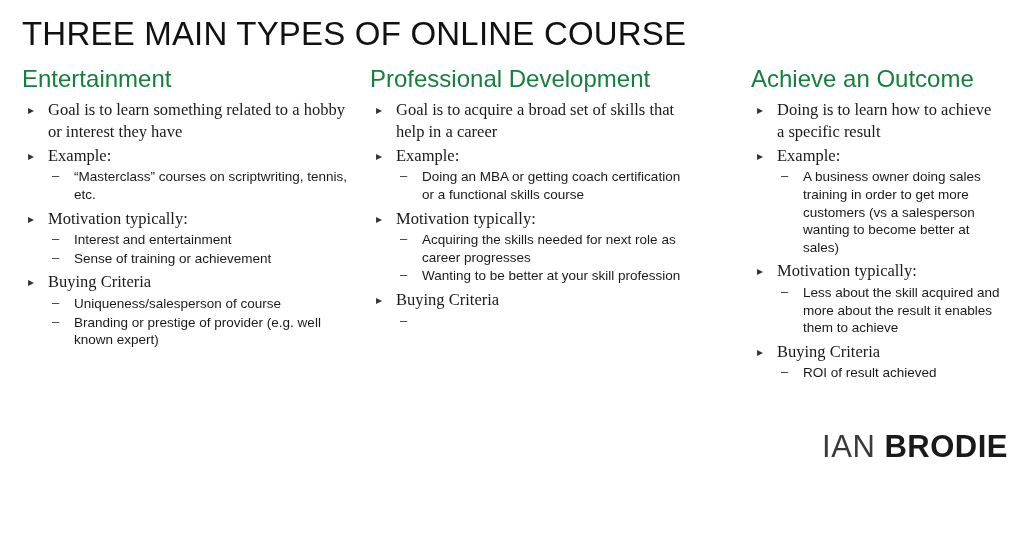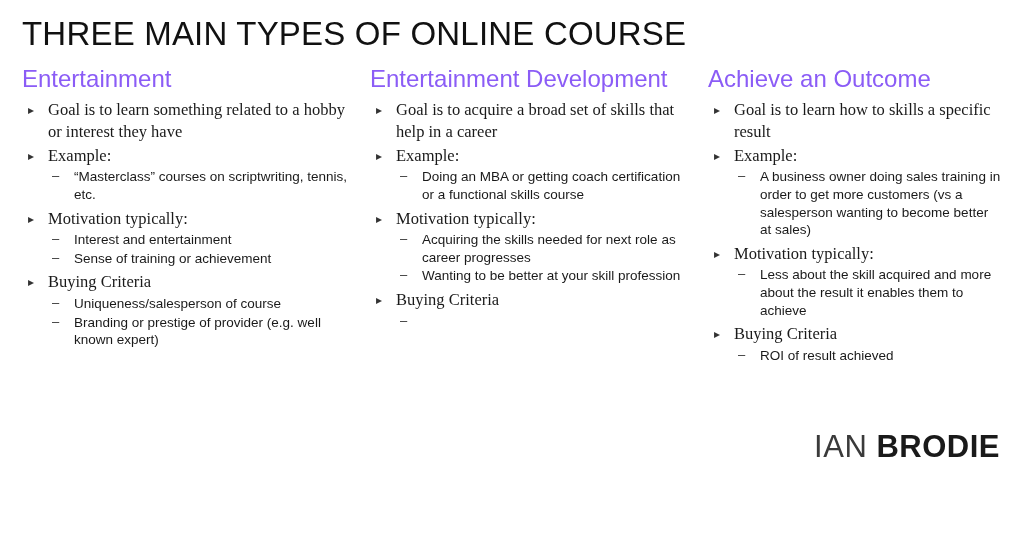--- a/index.html
+++ b/index.html
@@ -36,21 +36,21 @@
     align-items: flex-start;
     gap: 18px;
   }
   .column {
     flex: 1 1 0;
     min-width: 0;
   }
   .col-title {
     font-size: 24px;
     font-weight: 400;
-    color: #8b5cf6;
+    color: #15803d;
     line-height: 1.12;
     margin: 6px 0 6px 0;
   }
   ul.level1 {
     list-style: none;
     margin: 0;
     padding: 0;
   }
   ul.level1 > li.l1 {
     position: relative;
@@ -87,39 +87,39 @@
   }
   li.l2 > .bullet-dash {
     position: absolute;
     left: 4px;
     top: 0px;
     font-size: 13px;
     color: #333333;
   }
   .logo {
     position: absolute;
-    right: 24px;
+    right: 16px;
     bottom: 6px;
     font-size: 31px;
     letter-spacing: 0.5px;
     color: #333333;
     white-space: nowrap;
   }
   .logo .logo-bold {
     font-weight: 700;
     color: #1a1a1a;
   }
   .logo .logo-light {
     font-weight: 400;
     color: #3a3a3a;
   }
   
   .col-1 { flex: 0 0 330px; }
   .col-2 { flex: 0 0 320px; }
-  .col-3 { flex: 1 1 auto; }
+  .col-3 { flex: 1 1 auto; margin-left: 43px; }
 </style>
 </head>
 <body>
 
 <div class="slide">
 
   <h1 class="slide-title">THREE MAIN TYPES OF ONLINE COURSE</h1>
 
   <div class="columns">
 
@@ -165,21 +165,21 @@
             <li class="l2">
               <span class="bullet-dash">–</span>
               <span>Branding or prestige of provider (e.g. well known expert)</span>
             </li>
           </ul>
         </li>
       </ul>
     </div>
 
     <div class="column col-2">
-      <div class="col-title">Entertainment Development</div>
+      <div class="col-title">Professional Development</div>
       <ul class="level1">
         <li class="l1">
           <span class="bullet-arrow">▸</span>
           <span class="txt">Goal is to acquire a broad set of skills that help in a career</span>
         </li>
         <li class="l1">
           <span class="bullet-arrow">▸</span>
           <span class="txt">Example:</span>
           <ul class="level2">
             <li class="l2">
@@ -212,21 +212,21 @@
           </ul>
         </li>
       </ul>
     </div>
 
     <div class="column col-3">
       <div class="col-title">Achieve an Outcome</div>
       <ul class="level1">
         <li class="l1">
           <span class="bullet-arrow">▸</span>
-          <span class="txt">Goal is to learn how to skills a specific result</span>
+          <span class="txt">Doing is to learn how to achieve a specific result</span>
         </li>
         <li class="l1">
           <span class="bullet-arrow">▸</span>
           <span class="txt">Example:</span>
           <ul class="level2">
             <li class="l2">
               <span class="bullet-dash">–</span>
               <span>A business owner doing sales training in order to get more customers (vs a salesperson wanting to become better at sales)</span>
             </li>
           </ul>

